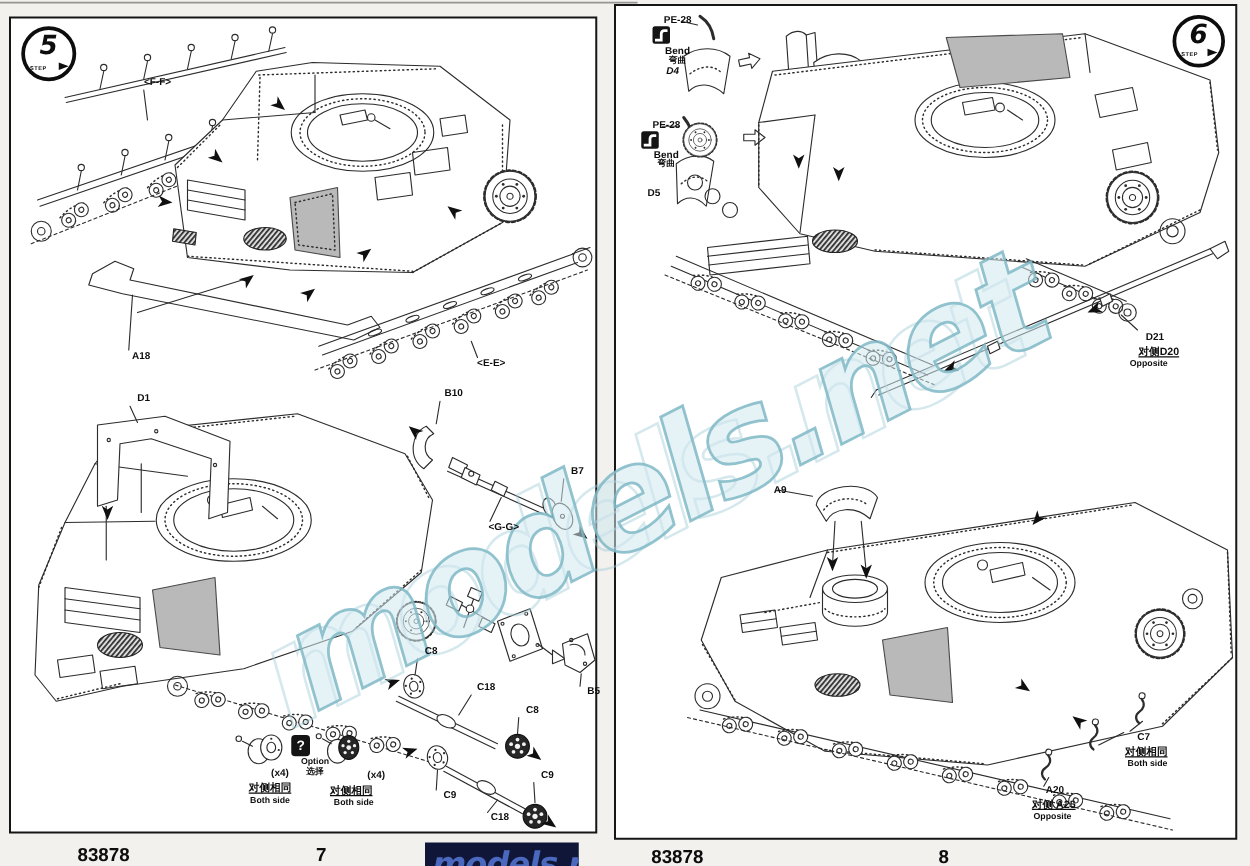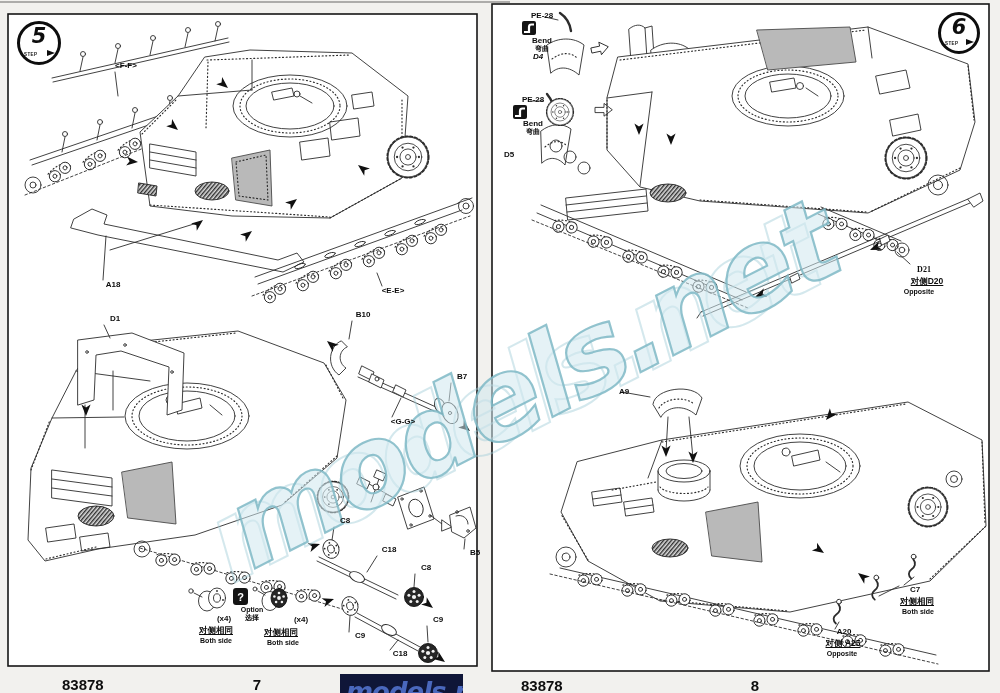--- a/index.html
+++ b/index.html
@@ -560,25 +560,25 @@
 <div class="lbl" style="left:522px;top:53px;font-style:italic;">D4</div>
 
 <div class="lbl" style="left:511px;top:96px;">PE-28</div>
 <div class="bend-icon" style="left:513px;top:105px;">
   <svg width="14" height="14">
         <path d="M2,11 L7,11 L7,6 Q7,3.5 9.5,3.5 L12,3.5" stroke="#fff" stroke-width="2.2" fill="none"></path>
       </svg>
 </div>
 <div class="lbl" style="left:512px;top:120px;">Bend</div>
 <div class="lbl sm" style="left:515px;top:128px;">弯曲</div>
-<div class="lbl" style="left:493px;top:151px;">D5</div>
+<div class="lbl" style="left:507px;top:151px;">D5</div>
 
 <div class="lbl" style="left:608px;top:388px;">A9</div>
 
-<div class="lbl ctr" style="left:913px;top:266px;font-family:Liberation Serif, serif;">D21</div>
+<div class="lbl ctr" style="left:913px;top:266px;">D21</div>
 <div class="lbl ctr cn" style="left:916px;top:277px;">对侧D20</div>
 <div class="lbl ctr sm" style="left:908px;top:288px;">Opposite</div>
 
 <div class="lbl ctr" style="left:904px;top:586px;">C7</div>
 <div class="lbl ctr cn" style="left:906px;top:597px;">对侧相同</div>
 <div class="lbl ctr sm" style="left:907px;top:608px;">Both side</div>
 
 <div class="lbl ctr" style="left:833px;top:628px;">A20</div>
 <div class="lbl ctr cn" style="left:832px;top:639px;">对侧 A25</div>
 <div class="lbl ctr sm" style="left:831px;top:650px;">Opposite</div>

